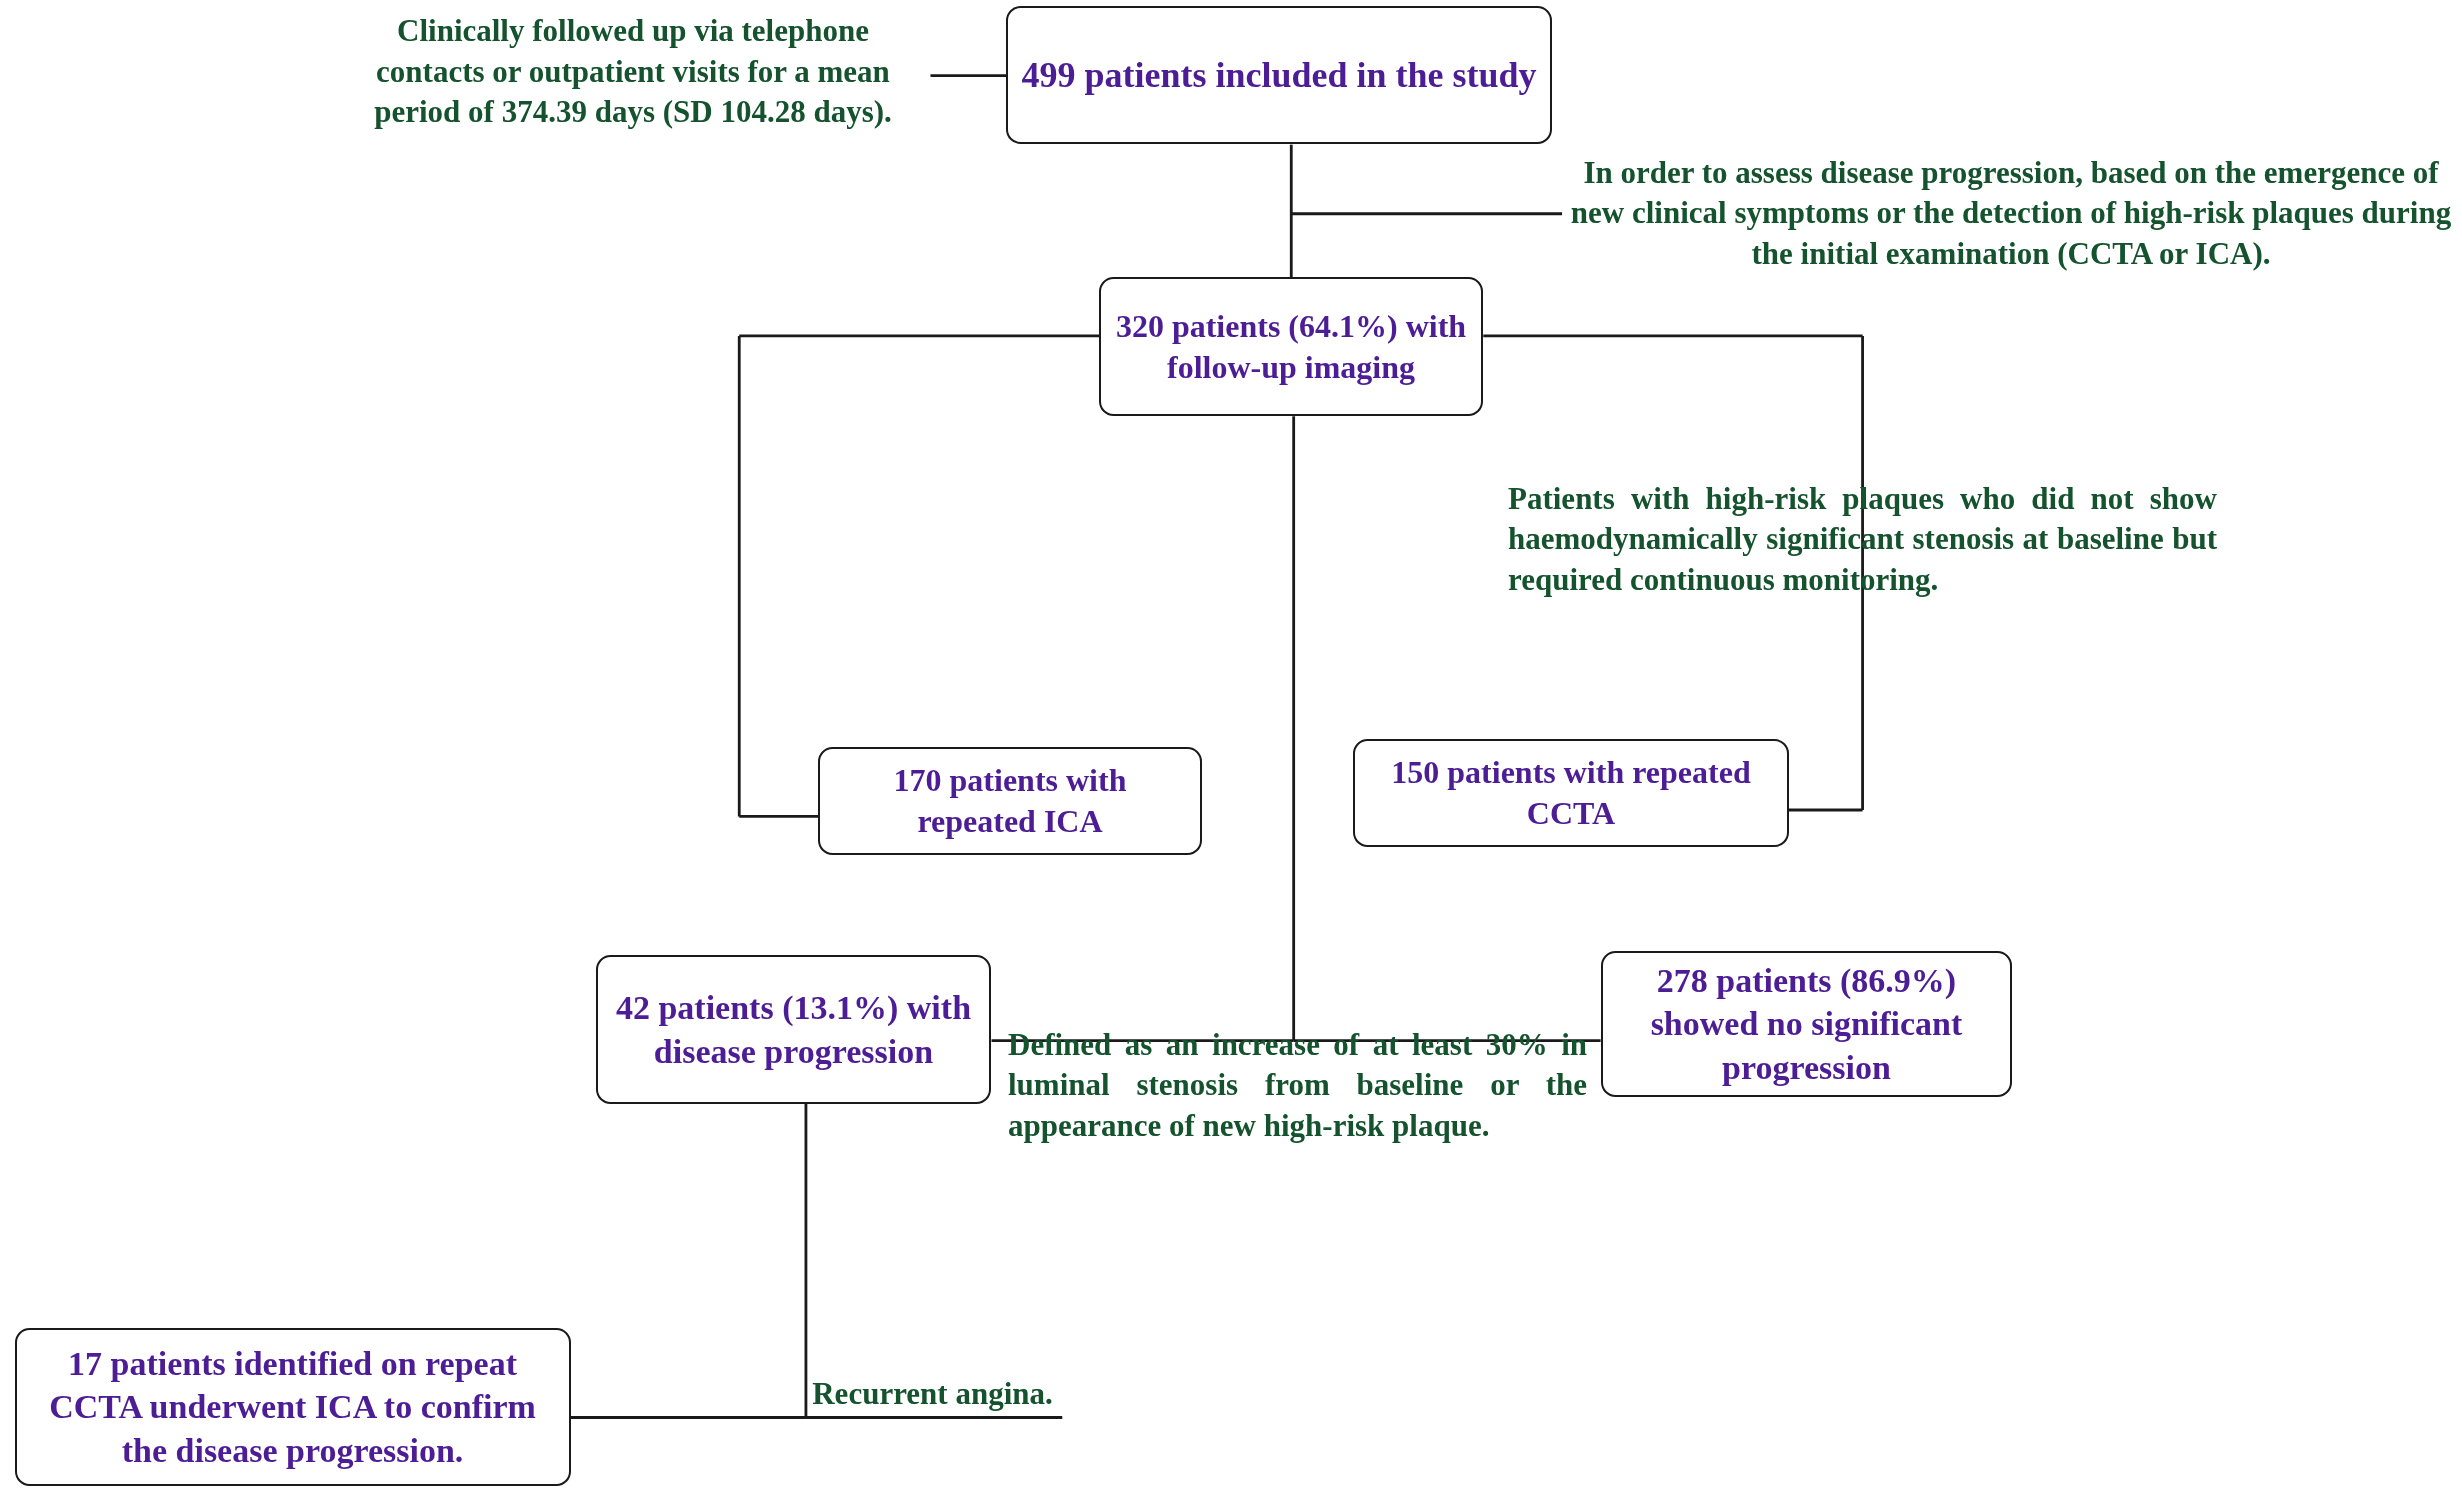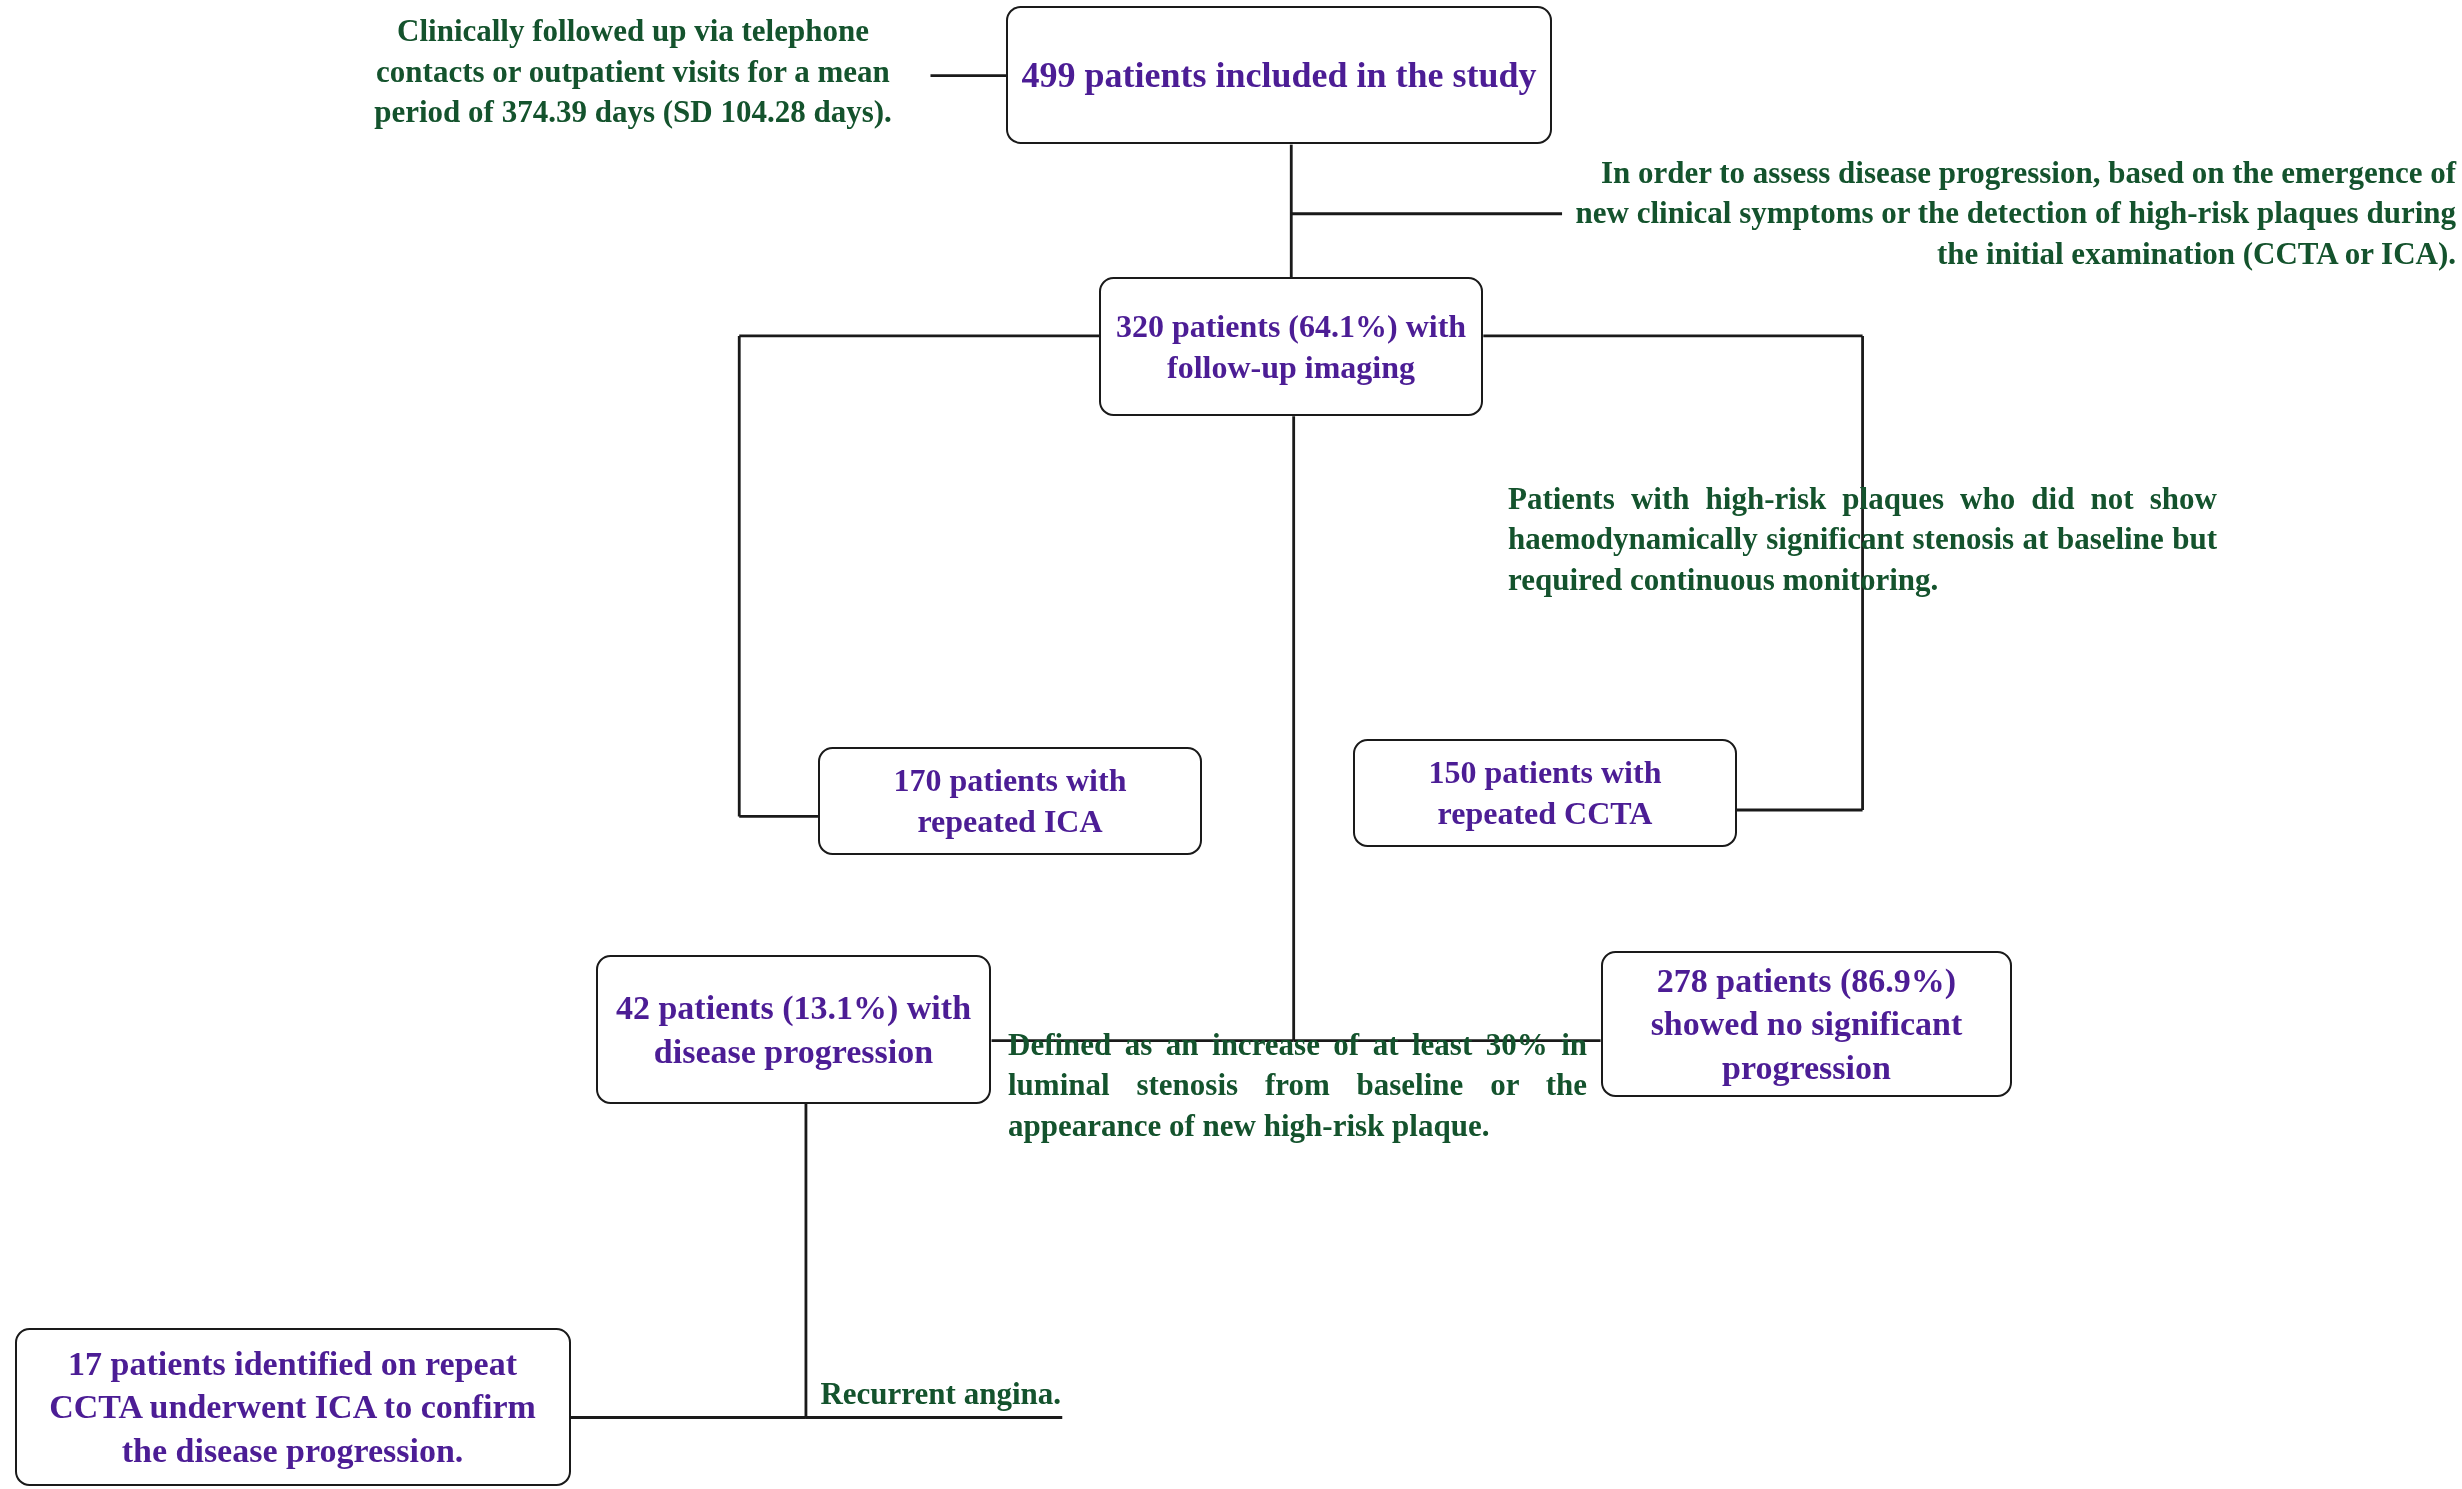--- a/index.html
+++ b/index.html
@@ -44,27 +44,27 @@
     position: absolute;
     box-sizing: border-box;
     color: #14532d;
     font-weight: bold;
     line-height: 1.30;
     z-index: 3;
     background: transparent;
   }
   .note.just { text-align: justify; text-align-last: left; }
   .note.center { text-align: center; }
-  .note.plain { text-align: right; }
+  .note.plain { text-align: center; }
 
   
   #node-total      { left: 1006px; top: 6.4px;    width: 546px;  height: 138px; font-size: 36px; }
   #node-followup   { left: 1099px; top: 277px;  width: 384px;  height: 139px; font-size: 32px; }
   #node-ica170     { left: 818px; top: 747px;  width: 384px;  height: 108px; font-size: 32px; }
-  #node-ccta150    { left: 1353px; top: 739px;  width: 384px;  height: 108px; font-size: 32px; }
+  #node-ccta150    { left: 1353px; top: 739px;  width: 436px;  height: 108px; font-size: 32px; }
   #node-prog42     { left: 596px;  top: 955px; width: 395px;  height: 149px; font-size: 34px; }
   #node-noprog278  { left: 1601px; top: 951px; width: 411px;  height: 146px; font-size: 34px; }
   #node-ccta14     { left: 14.5px;   top: 1328px; width: 556px;  height: 158px; font-size: 34px; }
   #node-ica28      { left: 1062px; top: 1366px; width: 677px;  height: 101px; font-size: 34px; }
 
   
   #note-followup-period { left: 347px;  top: 11.3px;   width: 572px;  font-size: 31px; }
   #note-assess          { left: 1566px; top: 153px;  width: 890px; font-size: 31px; }
   #note-confirm         { left: 387px;  top: 479px;  width: 691px;  font-size: 31px; }
   #note-highrisk        { left: 1508px; top: 479px;  width: 709px;  font-size: 31px; }

